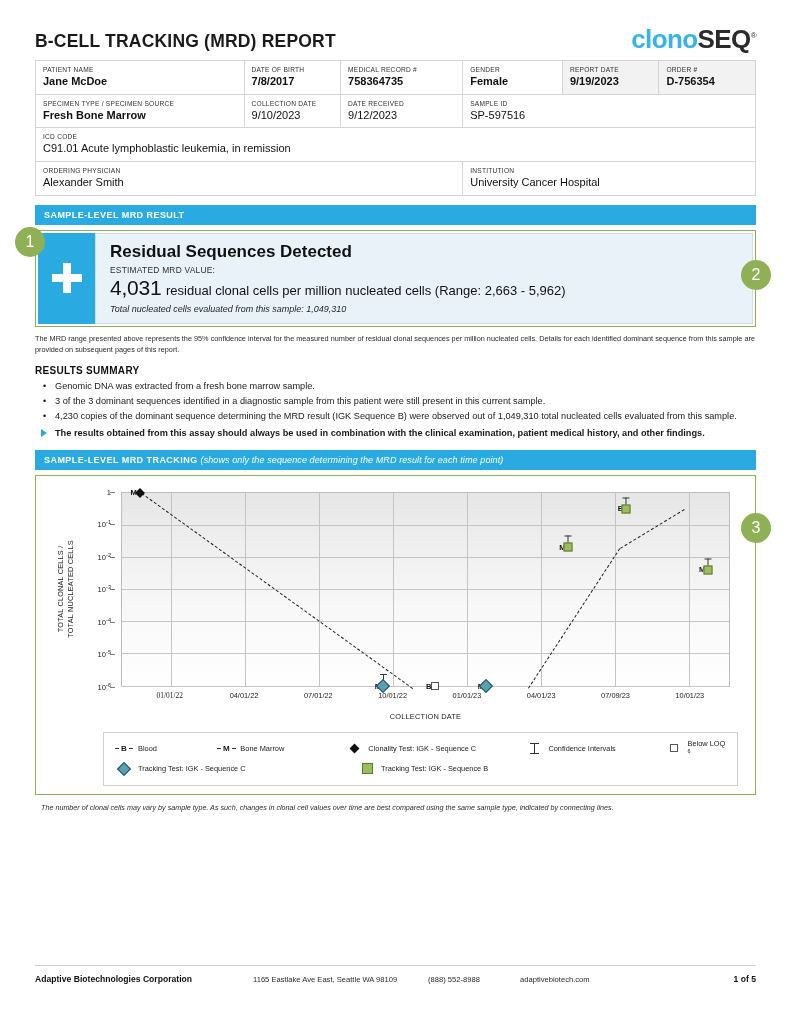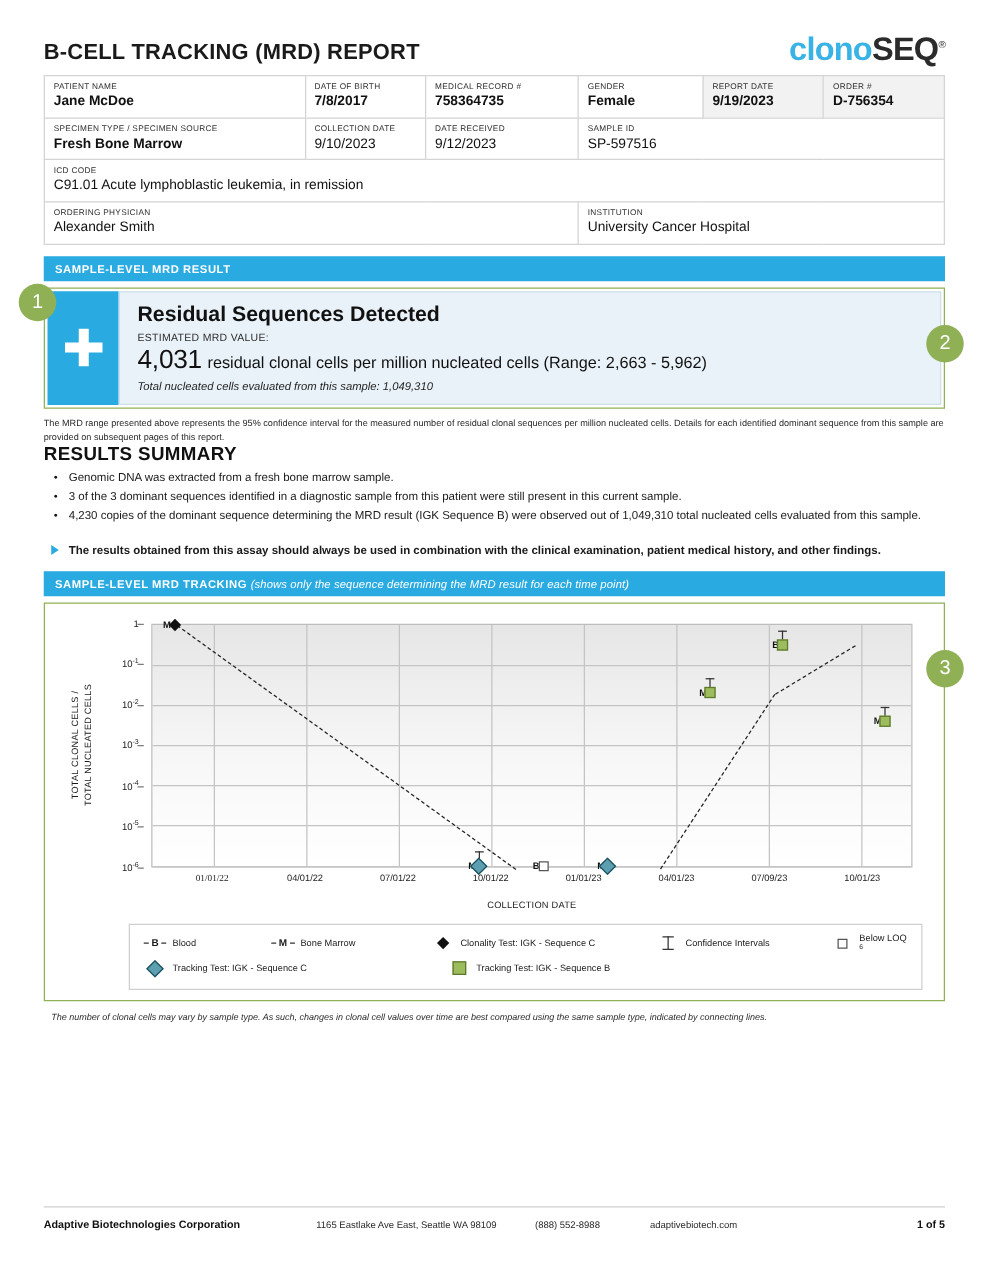--- a/index.html
+++ b/index.html
@@ -53,25 +53,25 @@
   .badge{position:absolute;width:30px;height:30px;border-radius:50%;background:#8fb055;color:#fff;
          display:flex;align-items:center;justify-content:center;font-size:16px;font-weight:normal;
          font-family:"Liberation Sans",sans-serif;}
   .badge1{left:-20px;top:-3px;}
   .badge2{right:-15px;top:30px;}
   .badge3{right:-15px;top:38px;}
 
   .fineprint{font-size:7.3px;line-height:1.45;color:#2a2a2a;margin-top:7px;}
 
   
-  .rs-title{font-size:15px;font-weight:bold;letter-spacing:.3px;color:#111;}
+  .rs-title{font-size:10px;font-weight:bold;letter-spacing:.3px;margin-top:10px;color:#111;}
   .rs-list{margin:4px 0 0 0;padding:0;list-style:none;}
   .rs-list li{position:relative;padding-left:20px;font-size:9.2px;line-height:1.5;color:#1a1a1a;margin-bottom:1px;}
   .rs-list li .bul{position:absolute;left:8px;top:0px;font-size:9px;color:#111;}
-  .rs-list li.arrow{font-weight:bold;padding-left:20px;margin-top:14px;}
+  .rs-list li.arrow{font-weight:bold;padding-left:20px;margin-top:3px;}
   .rs-list li.arrow .tri{position:absolute;left:6px;top:2px;width:0;height:0;
         border-left:6px solid #29abe2;border-top:4px solid transparent;border-bottom:4px solid transparent;}
 
   
   .chartwrap{position:relative;margin-top:5px;}
   .chartbox{border:1.6px solid #8fb055;background:#fff;padding:6px 7px 8px 7px;}
   .chartinner{position:relative;height:245px;}
 
   .plot{position:absolute;left:78px;top:10px;right:18px;bottom:40px;
         border:1px solid #bdbdbd;

